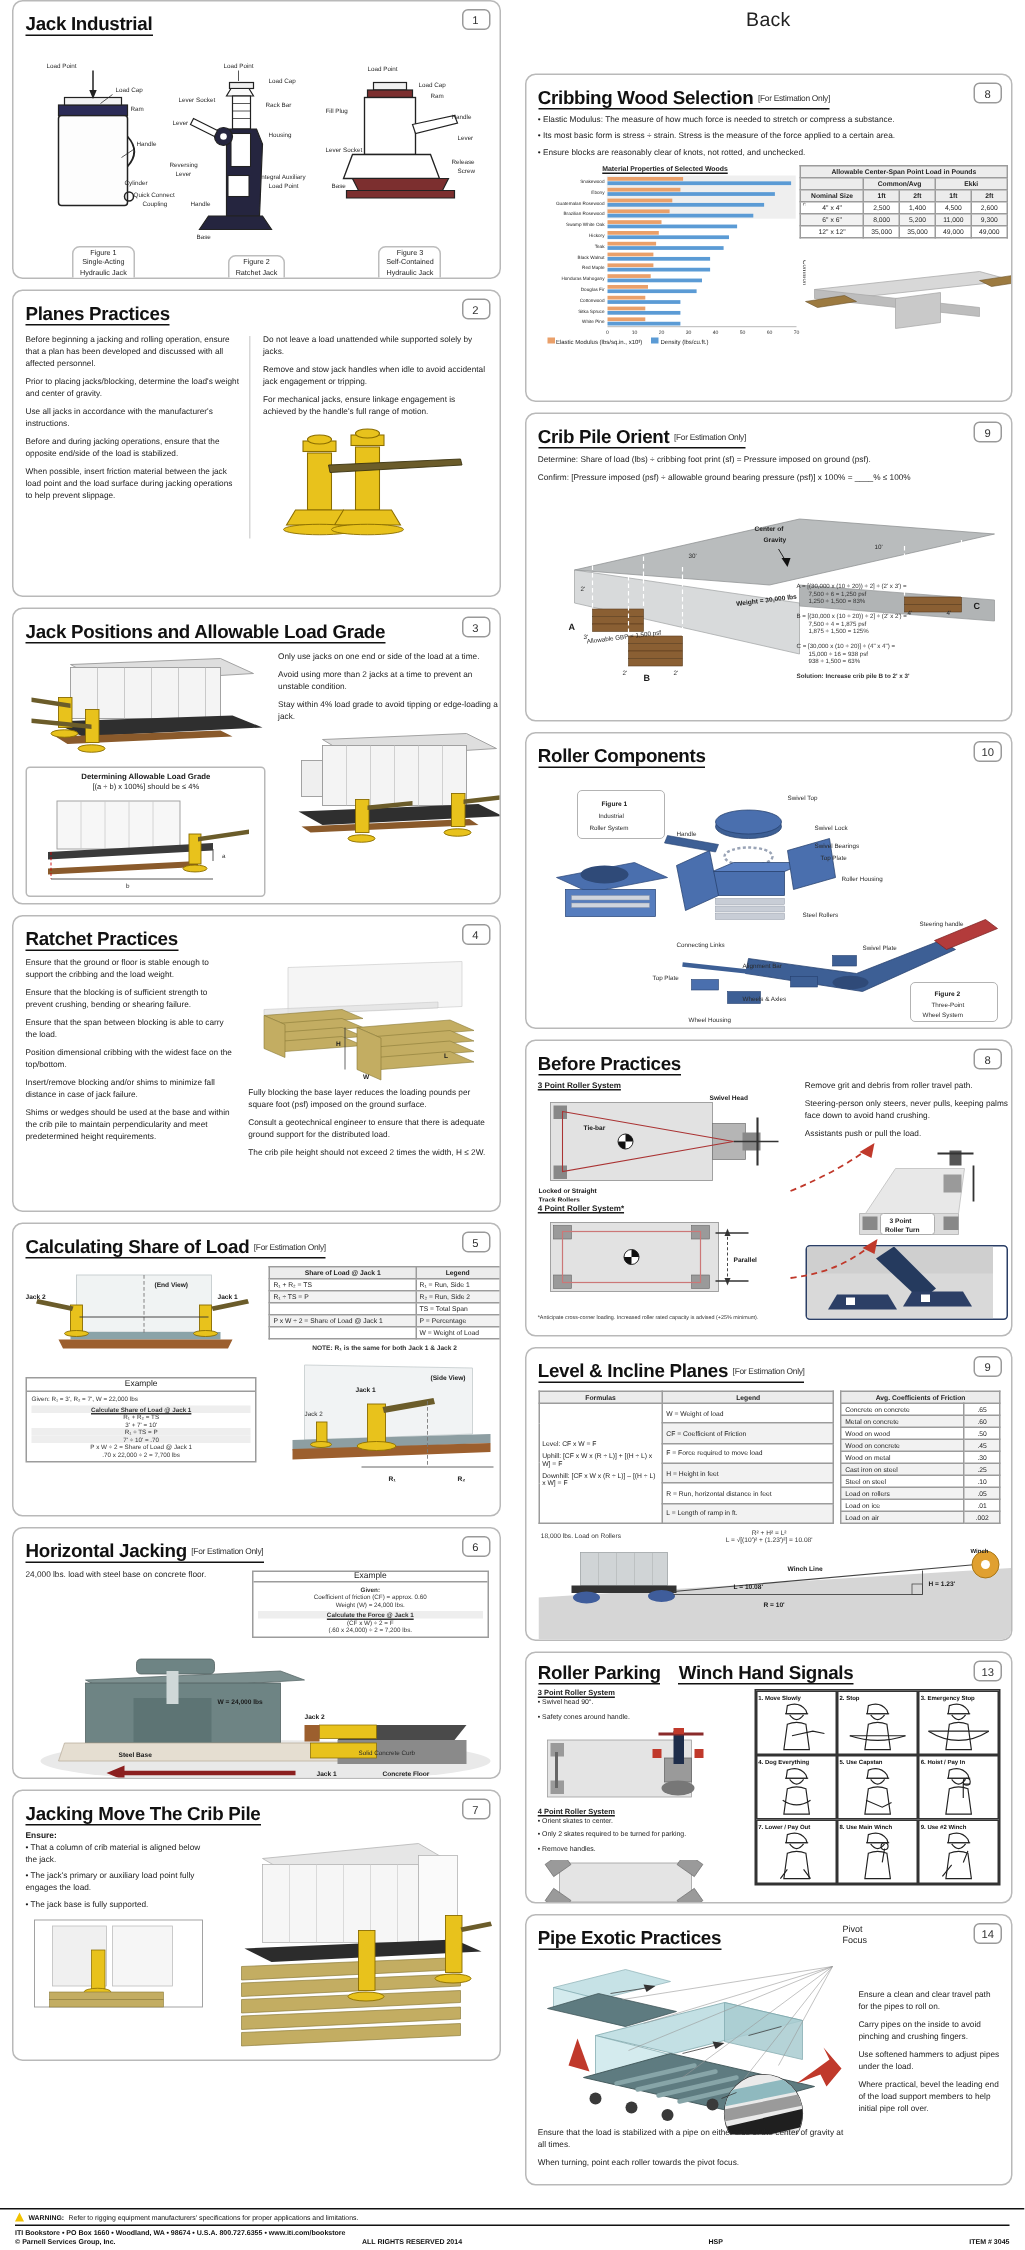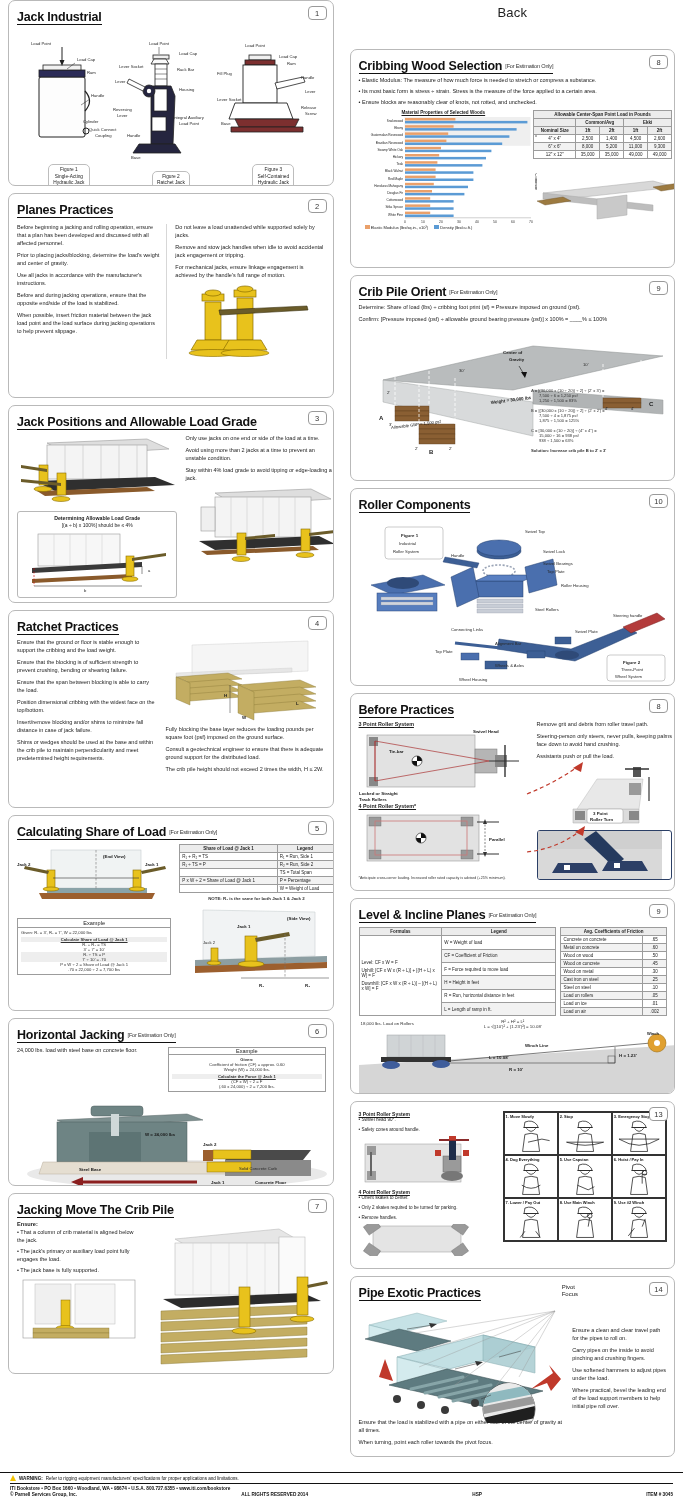--- a/index.html
+++ b/index.html
@@ -1004,20 +1004,24 @@
         <text class="lbl-b" x="288" y="4" style="font-size:4px">Winch</text>
         <text class="lbl-b" x="130" y="28">L = 10.08'</text>
         <text class="lbl-b" x="260" y="26">H = 1.23'</text>
         <text class="lbl-b" x="150" y="40">R = 10'</text>
       </svg>
       
     </div>
 
     <div class="card" style="height:168px;">
       <div class="badge">13</div>
+      <div style="display:flex;gap:12px;">
+        <div class="card-title">Roller Parking</div>
+        <div class="card-title">Winch Hand Signals</div>
+      </div>
       <div style="display:flex;gap:6px;margin-top:3px;">
         <div style="width:45%;">
           <div style="font-size:5px;font-weight:bold;text-decoration:underline;">3 Point Roller System</div>
           <ul class="bullets" style="font-size:4.6px;">
             <li style="font-size:4.6px">Swivel head 90°.</li>
             <li style="font-size:4.6px">Safety cones around handle.</li>
           </ul>
           <svg width="138" height="50" viewBox="0 0 138 50">
             <rect x="6" y="8" width="96" height="38" fill="#e4e4e4" stroke="#999" stroke-width=".5"></rect>
             <g fill="#9a9a9a">

